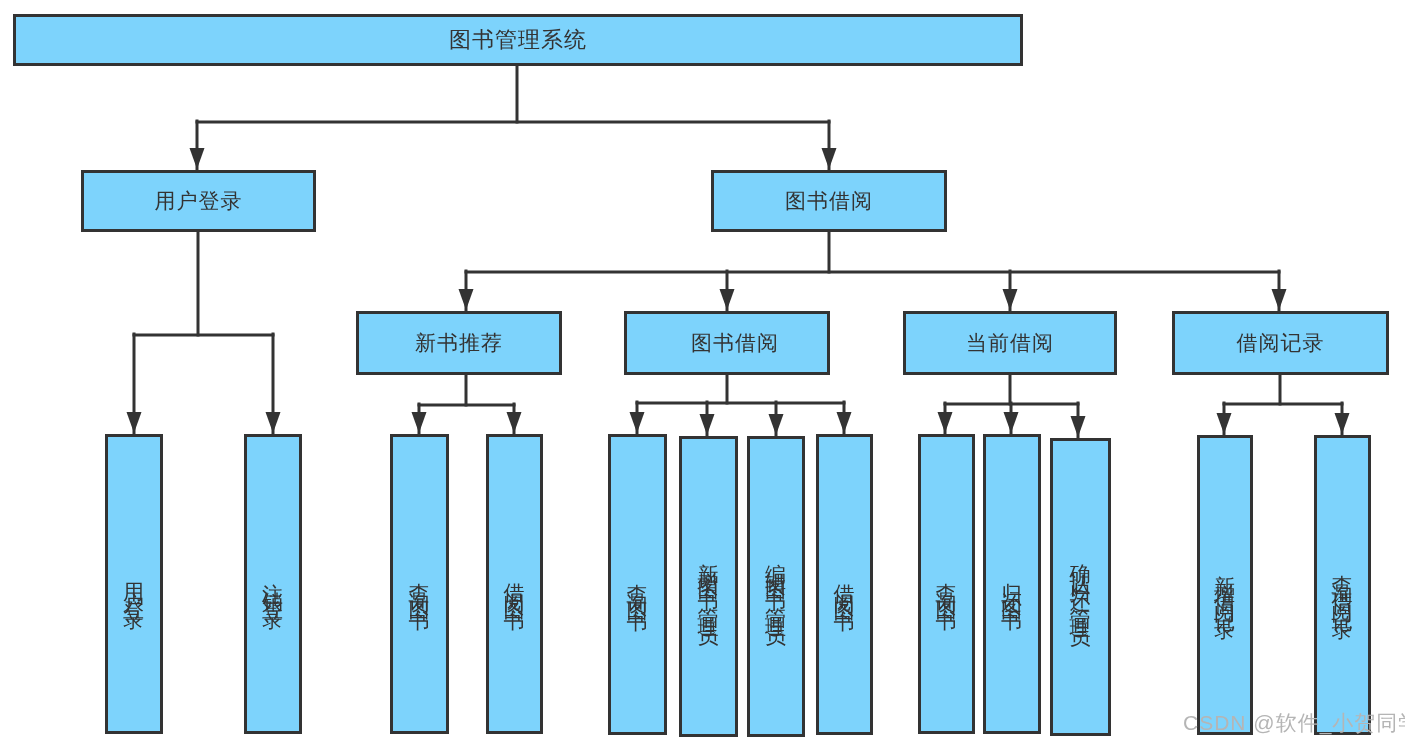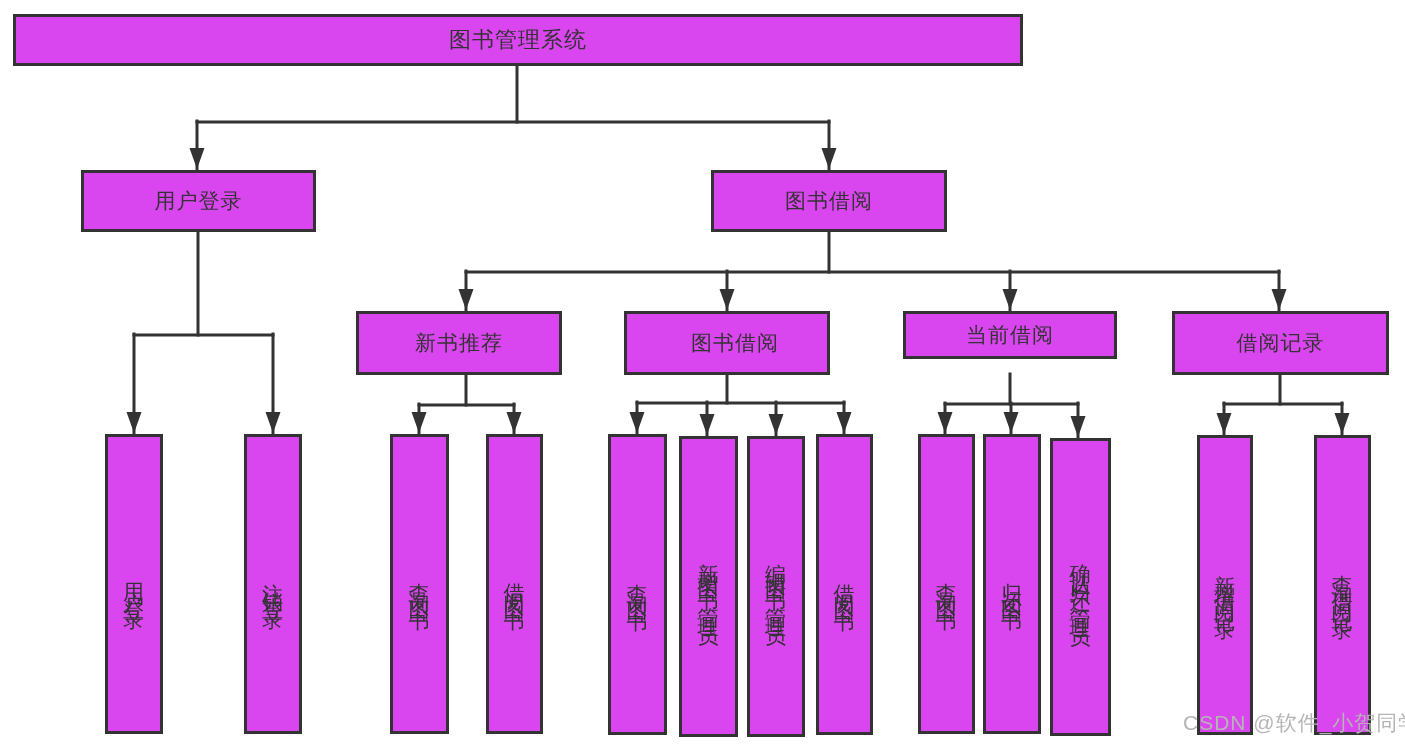--- a/index.html
+++ b/index.html
@@ -18,21 +18,21 @@
   #connectors {
     position: absolute;
     left: 0;
     top: 0;
     z-index: 1;
   }
   .box {
     position: absolute;
     box-sizing: border-box;
     border: 3px solid #333333;
-    background: #d946ef;
+    background: #7dd3fc;
     color: #333333;
     display: flex;
     align-items: center;
     justify-content: center;
     z-index: 2;
     font-size: 21px;
   }
   .hbox {
     letter-spacing: 1px;
   }
@@ -112,21 +112,21 @@
     </g>
   </svg>
 
   <div class="box hbox root-box" style="left:13px; top:14px; width:1010px; height:52px;">图书管理系统</div>
 
   <div class="box hbox" style="left:81px; top:170px; width:235px; height:62px;">用户登录</div>
   <div class="box hbox" style="left:711px; top:170px; width:236px; height:62px;">图书借阅</div>
 
   <div class="box hbox" style="left:356px; top:311px; width:206px; height:64px;">新书推荐</div>
   <div class="box hbox" style="left:624px; top:311px; width:206px; height:64px;padding-left:16px;">图书借阅</div>
-  <div class="box hbox" style="left:903px; top:311px; width:214px; height:48px;">当前借阅</div>
+  <div class="box hbox" style="left:903px; top:311px; width:214px; height:64px;">当前借阅</div>
   <div class="box hbox" style="left:1172px; top:311px; width:217px; height:64px;text-align:center;">借阅记录</div>
 
   <div class="box vbox" style="left:105px; top:434px; width:58px; height:300px;">用户登录</div>
   <div class="box vbox" style="left:244px; top:434px; width:58px; height:300px;">注销登录</div>
 
   <div class="box vbox" style="left:390px; top:434px; width:59px; height:300px;">查询图书</div>
   <div class="box vbox" style="left:486px; top:434px; width:57px; height:300px;">借阅图书</div>
 
   <div class="box vbox" style="left:608px; top:434px; width:59px; height:301px;">查询图书</div>
   <div class="box vbox" style="left:679px; top:436px; width:59px; height:301px;">新增图书（管理员）</div>

